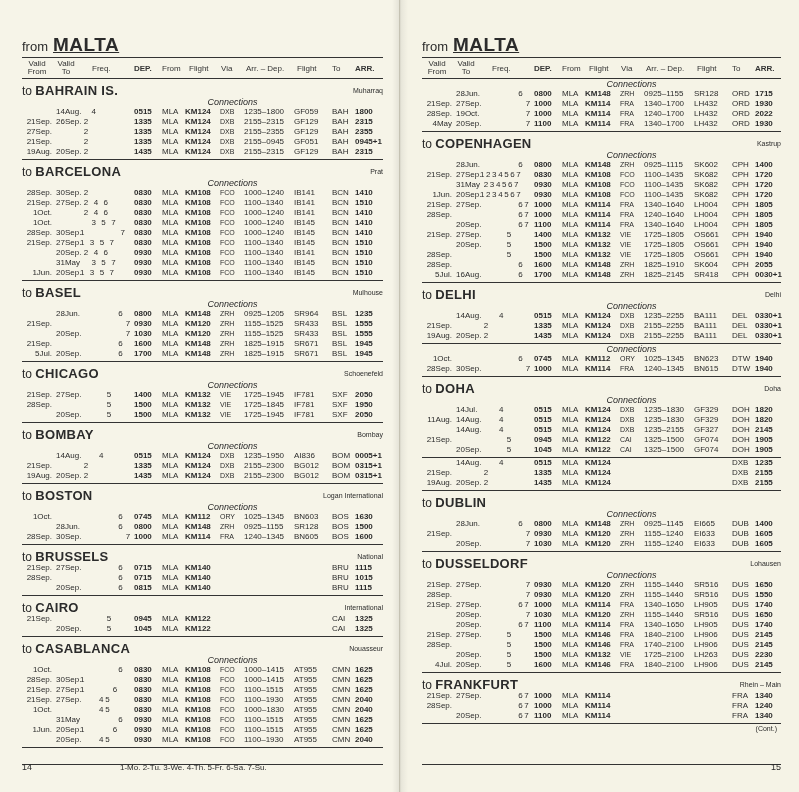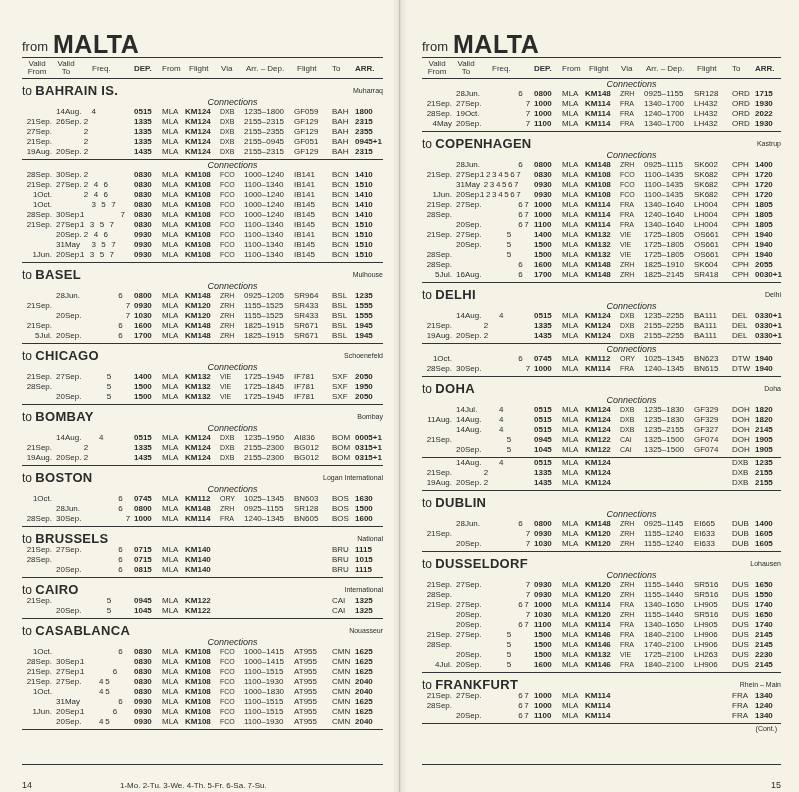--- a/index.html
+++ b/index.html
@@ -20,21 +20,21 @@
   .page.left { padding:20px 16px 0 22px; }
   .page.right { padding:20px 18px 0 22px; background:#f5f3e6; }
   .gutter { width:1px; background:#d8d5c4; }
   .gutter-shadow {
     position:absolute; left:392px; top:0; width:16px; height:792px;
     background:linear-gradient(to right, rgba(0,0,0,0) 0%, rgba(0,0,0,0.07) 45%, rgba(0,0,0,0.12) 50%, rgba(0,0,0,0.05) 60%, rgba(0,0,0,0) 100%);
     pointer-events:none;
   }
   .title { height:24px; display:flex; align-items:flex-end; margin-top:11px; }
   .title .from { font-size:13px; margin-right:5px; margin-bottom:1px; }
-  .title .city { font-size:25px; font-weight:bold; letter-spacing:0.5px; line-height:21px; }
+  .title .city { font-size:19px; font-weight:bold; letter-spacing:0.5px; line-height:21px;text-decoration:underline; }
   .hdr {
     border-top:1.5px solid #333; border-bottom:1.5px solid #333;
     margin-top:2px; height:20px; position:relative; font-size:8px; color:#333;
   }
   .hdr span { position:absolute; line-height:8px; }
   .hdr .two { top:2px; text-align:center; }
   .hdr .one { top:7px; }
   .hdr .b { font-weight:bold; }
   .section { border-bottom:1.5px solid #333; padding-bottom:2px; }
   .sec-head { position:relative; height:18px; }
@@ -48,21 +48,21 @@
   .c-vt { left:34px; }
   .c-fq { left:58px; width:52px; letter-spacing:1.6px; }
   .c-dep { left:112px; font-weight:bold; }
   .c-from { left:140px; }
   .c-fl { left:163px; font-weight:bold; }
   .c-via { left:198px; font-size:7px; }
   .c-ad { left:222px; }
   .c-fl2 { left:272px; }
   .c-to { left:310px; }
   .c-arr { left:333px; font-weight:bold; }
-  .footer { position:absolute; bottom:2px; font-size:8px;text-align:right; }
+  .footer { position:absolute; bottom:20px; font-size:8px;text-align:right; }
   .footer-line { position:absolute; left:22px; right:16px; bottom:27px; border-top:1.5px solid #333; }
   .right .footer-line { right:18px; }
   .pgnum { font-size:9px; }
   .cont { text-align:right; font-size:7px; padding-right:4px; height:9px; line-height:9px; }
 </style>
 </head>
 <body>
 
 <div class="spread">
 
@@ -157,20 +157,24 @@
             <span class="c-from">MLA</span>
             <span class="c-fl">KM124</span>
             <span class="c-via">DXB</span>
             <span class="c-ad">2155–2315</span>
             <span class="c-fl2">GF129</span>
             <span class="c-to">BAH</span>
             <span class="c-arr">2315</span>
           </div>
         </div>
         <div class="section">
+          <div class="sec-head">
+            <span class="to"><span>to</span> <b>BARCELONA</b></span>
+            <span class="airport">Prat</span>
+          </div>
           <div class="conn">Connections</div>
           <div class="row">
             <span class="c-vf">28Sep.</span>
             <span class="c-vt">30Sep.</span>
             <span class="c-fq" style="white-space: pre;"> 2</span>
             <span class="c-dep">0830</span>
             <span class="c-from">MLA</span>
             <span class="c-fl">KM108</span>
             <span class="c-via">FCO</span>
             <span class="c-ad">1000–1240</span>

